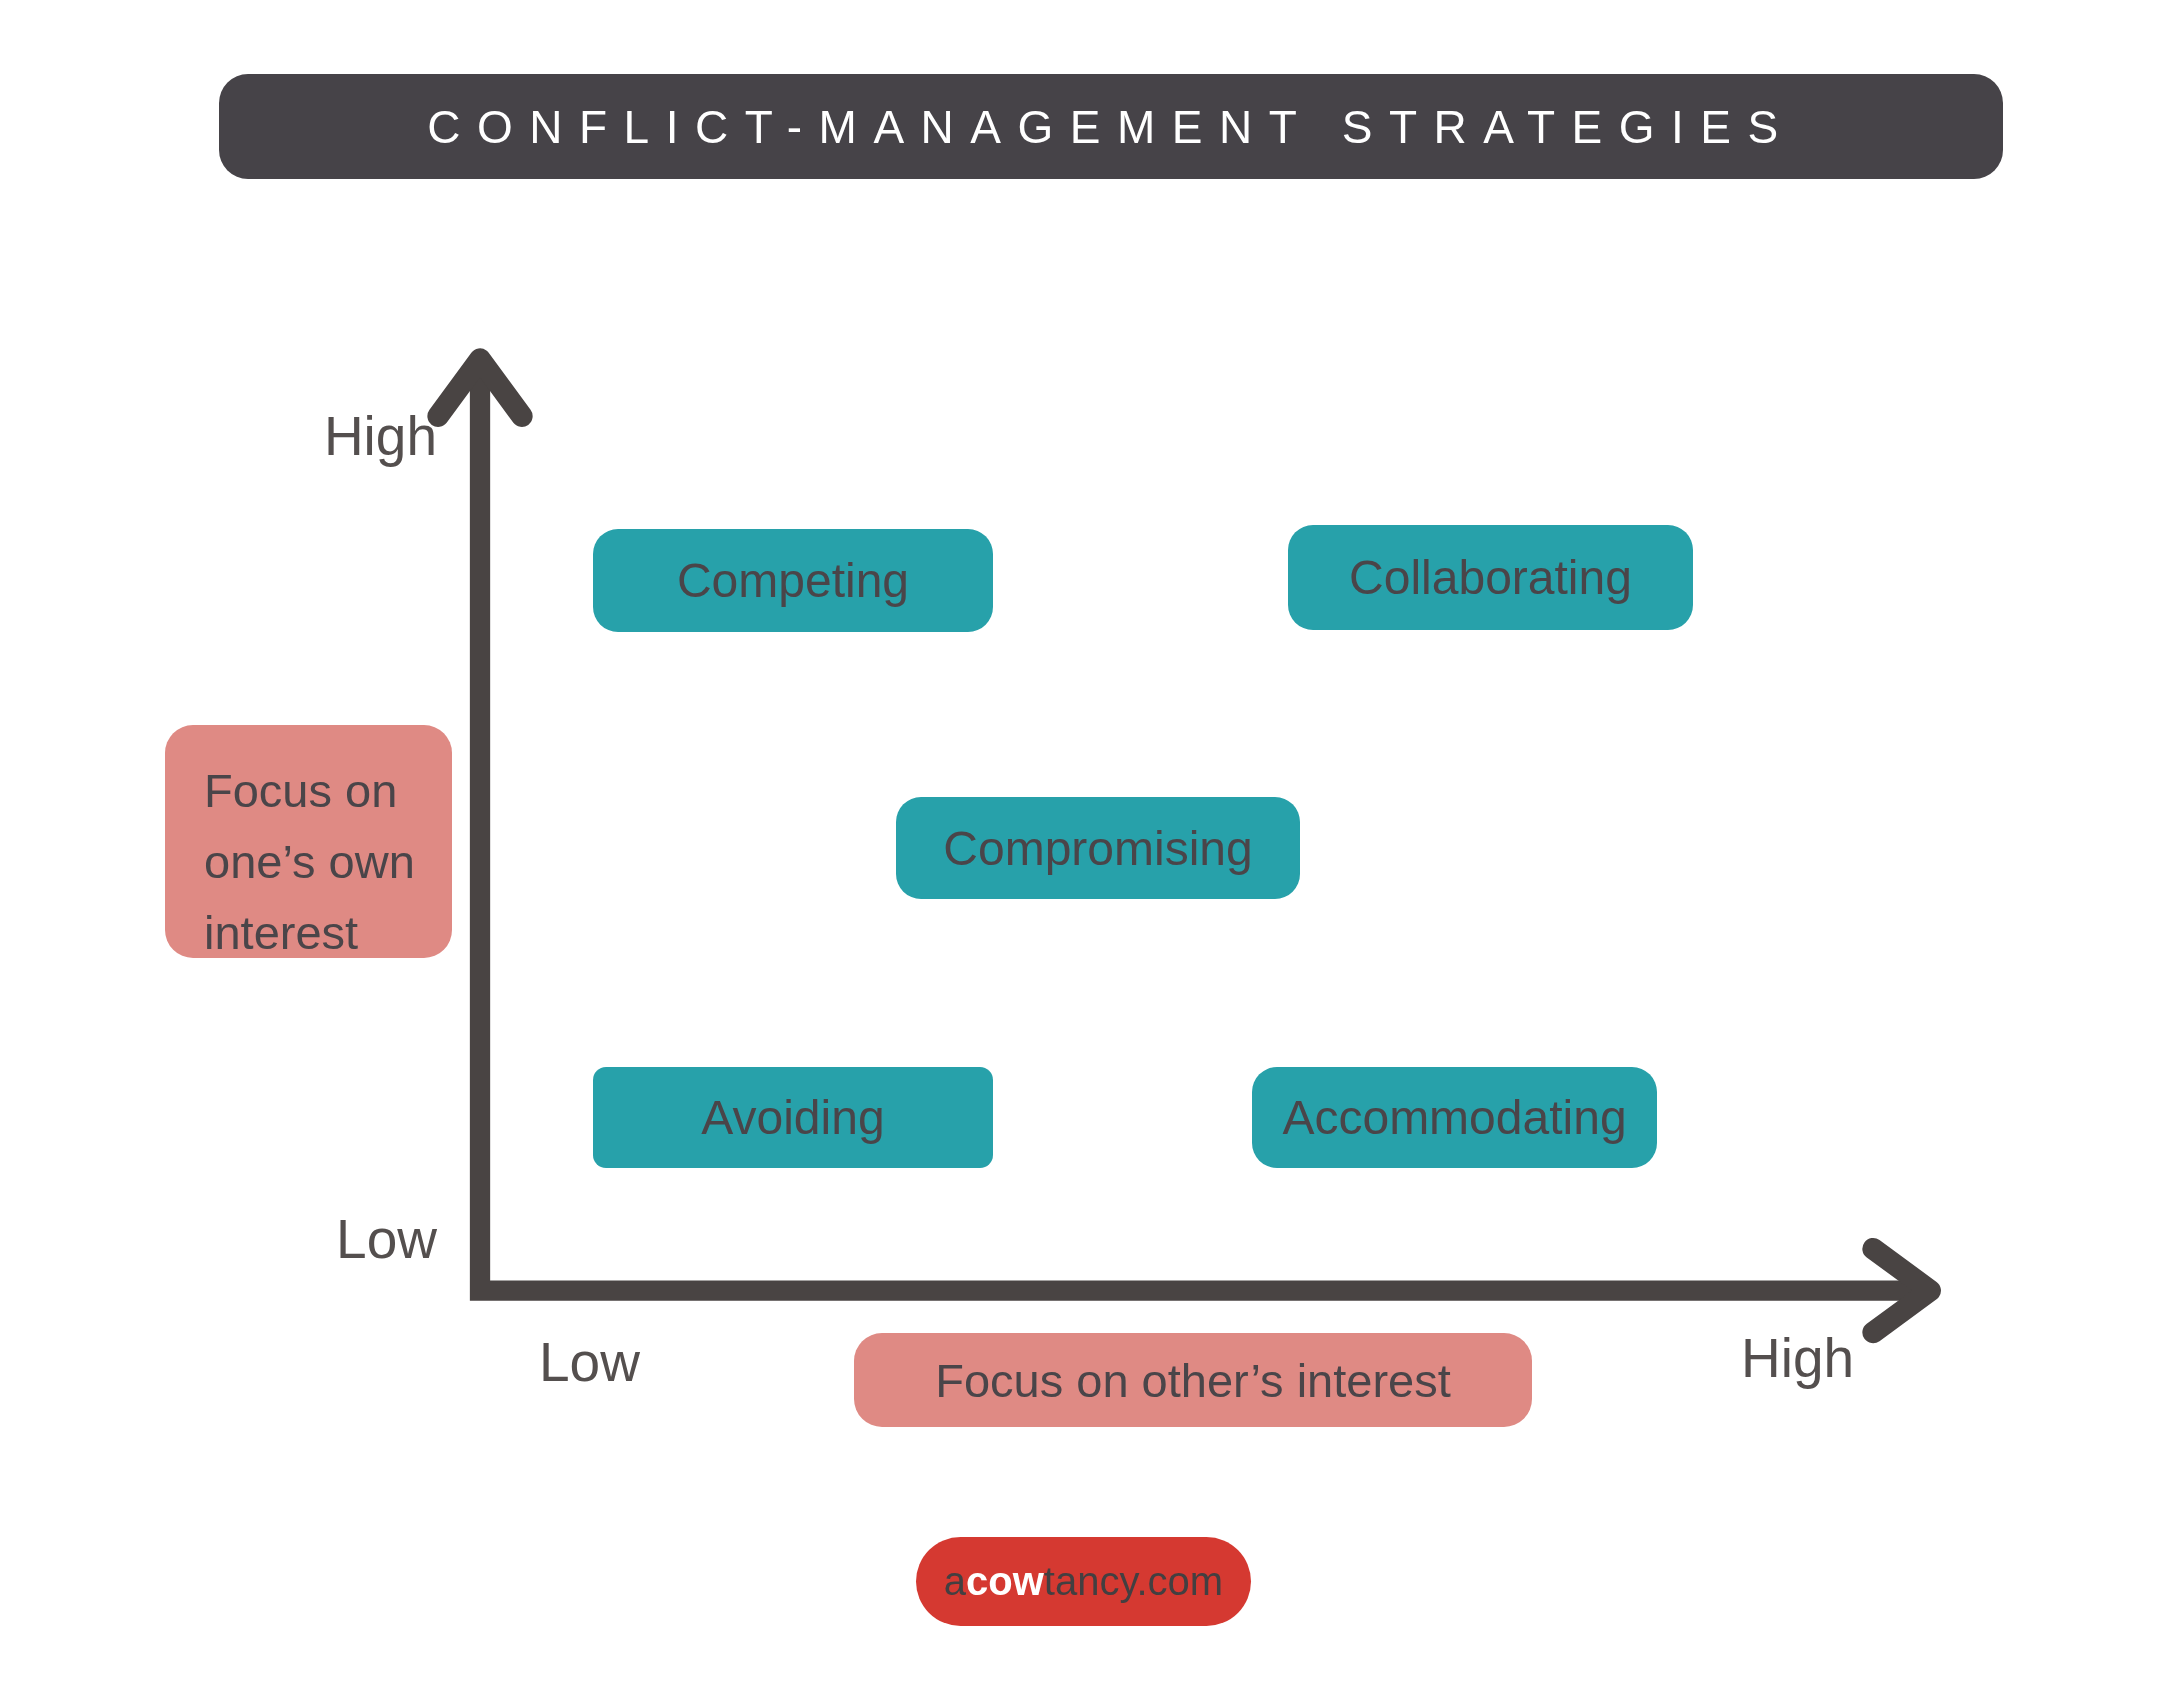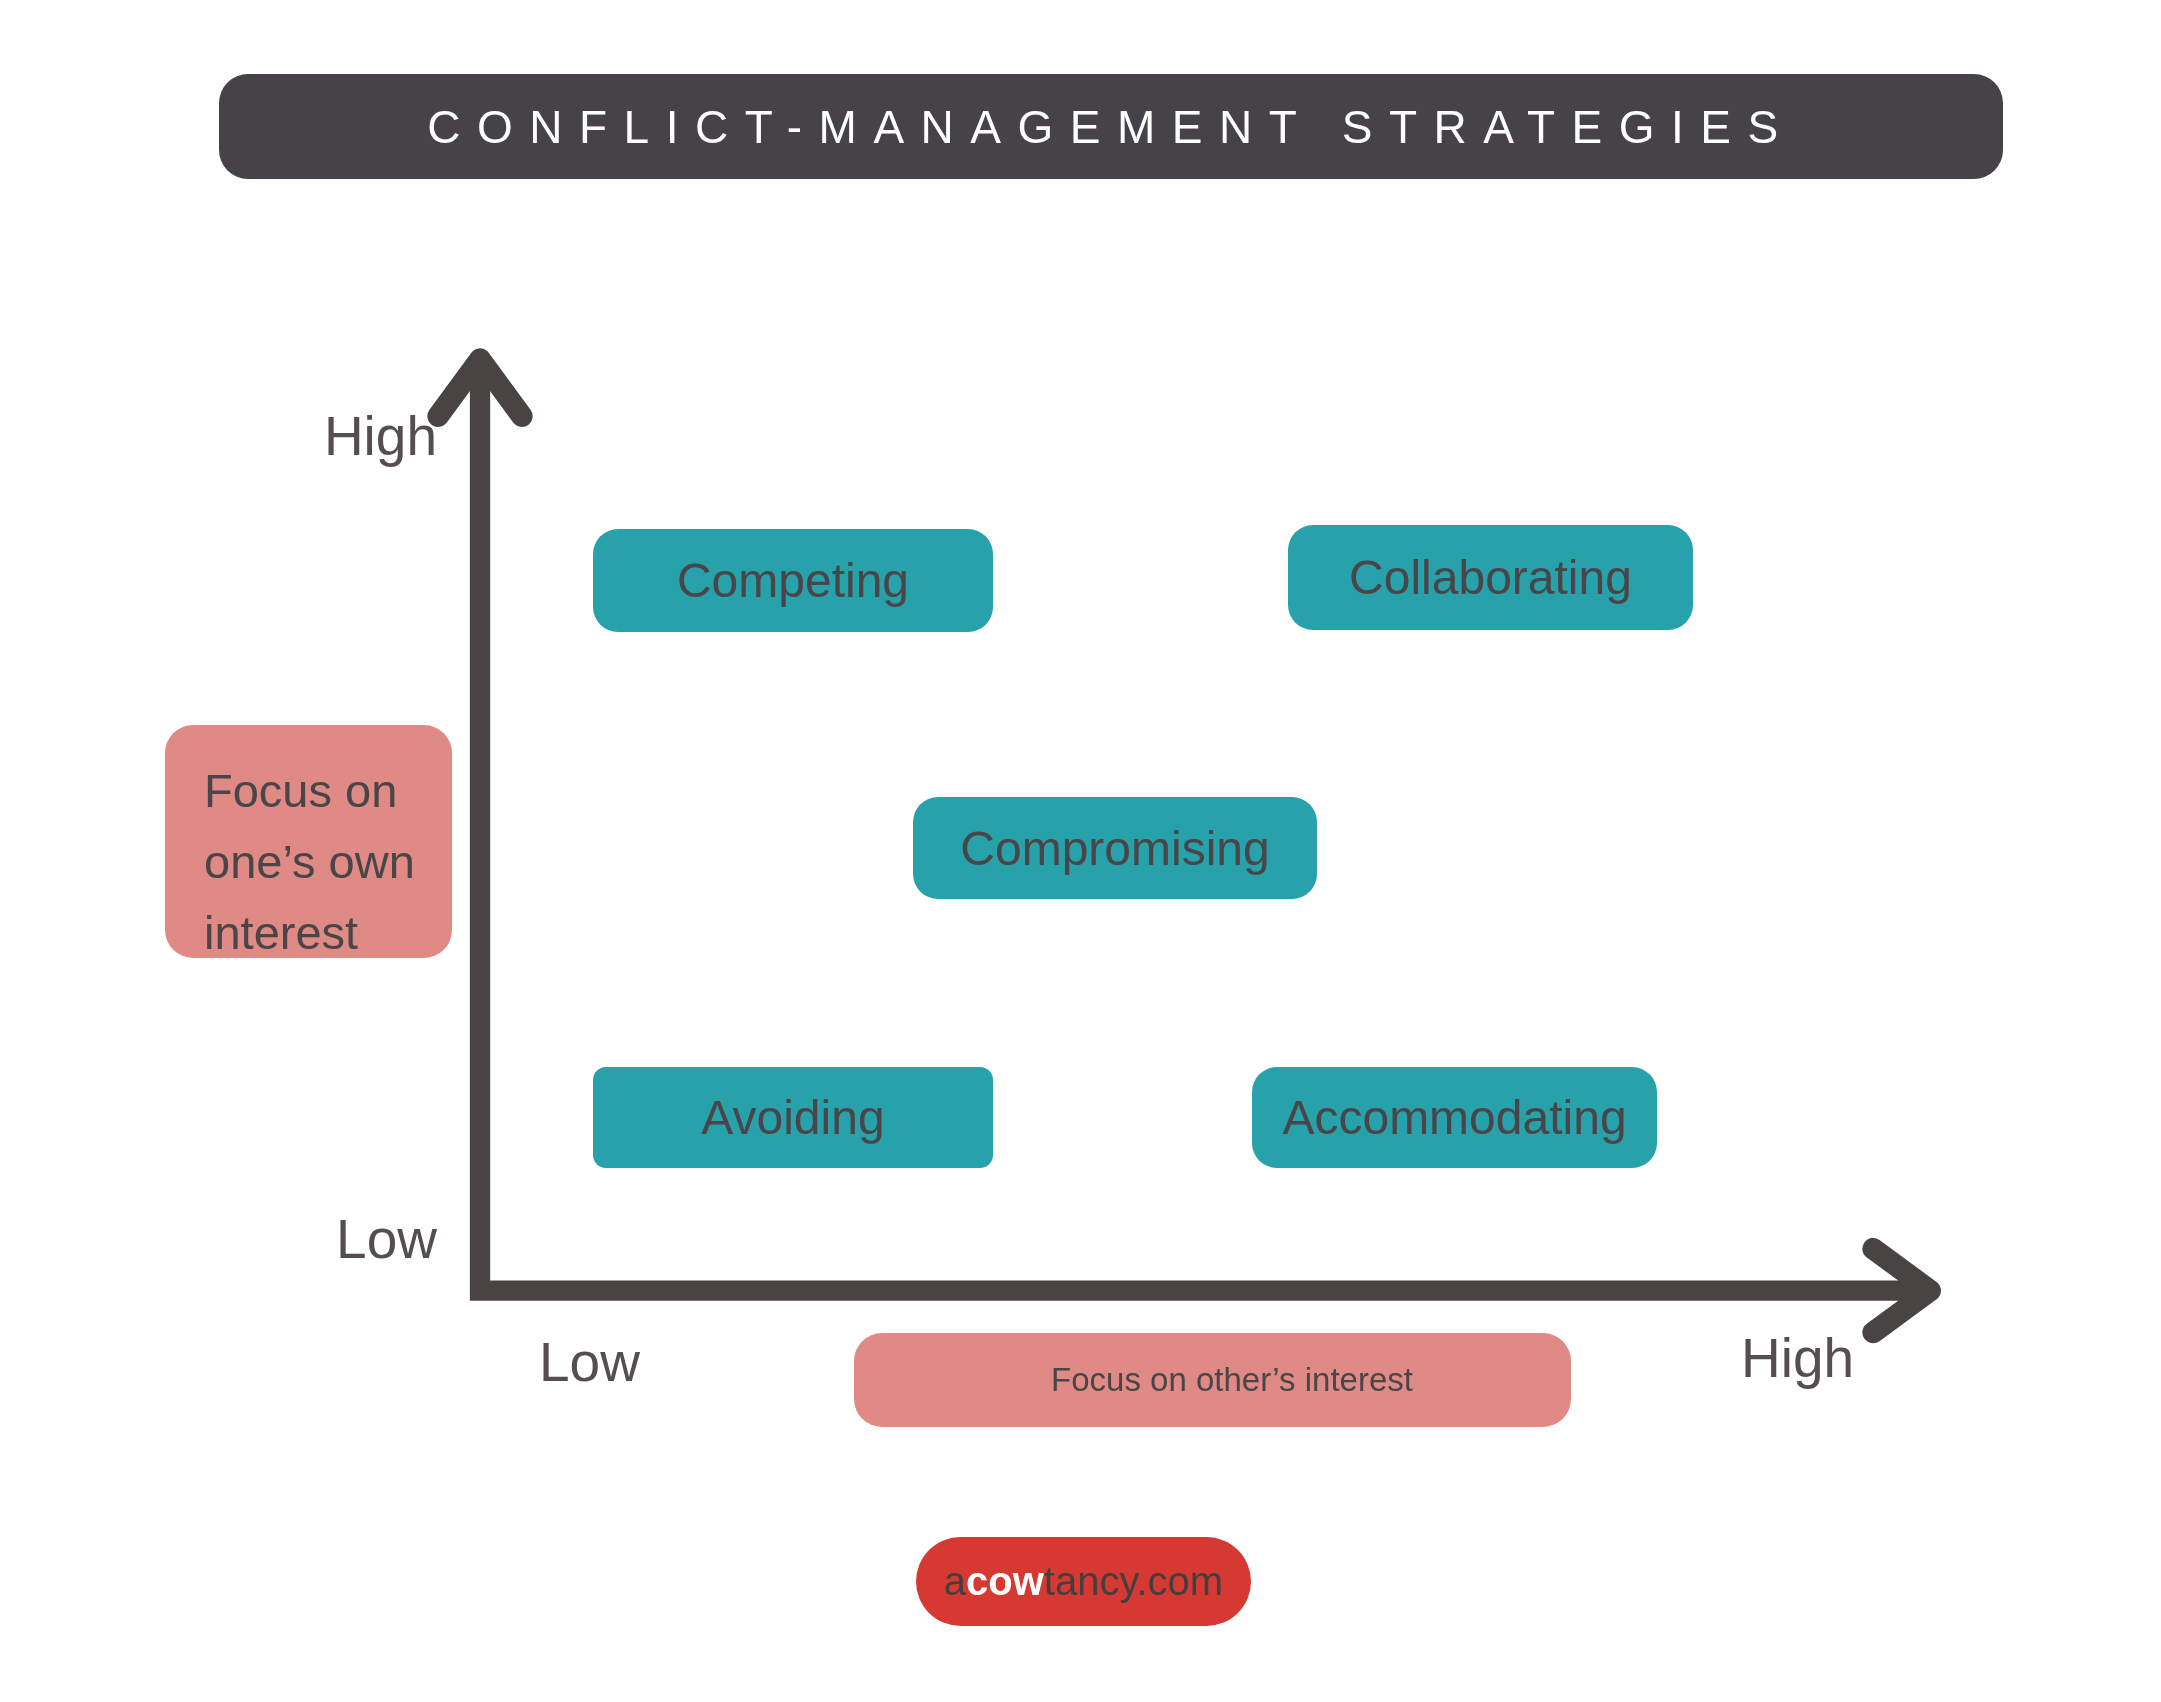--- a/index.html
+++ b/index.html
@@ -28,36 +28,36 @@
     line-height:63px; white-space:nowrap;
   }
   .tick.right-aligned{text-align:right; width:183px;}
   .pill{
     position:absolute; background:var(--teal); border-radius:25px;
     display:flex; align-items:center; justify-content:center;
     color:var(--dark-text); font-size:48px; font-weight:300; white-space:nowrap;
   }
   .pill-competing{left:593px; top:529px; width:400px; height:103px;}
   .pill-collaborating{left:1280px; top:525px; width:405px; height:105px;margin-left:8px;}
-  .pill-compromising{left:896px; top:797px; width:404px; height:102px;margin-left:17px;}
+  .pill-compromising{left:896px; top:797px; width:404px; height:102px;}
   .pill-avoiding{left:593px; top:1067px; width:400px; height:101px;border-radius:13px;}
   .pill-accommodating{left:1252px; top:1067px; width:405px; height:101px;}
   .axis-title{
     position:absolute; background:var(--pink); border-radius:28px;
     color:var(--dark-text); font-weight:300;
   }
   .axis-title-y{
     left:165px; top:725px; width:287px; height:233px;
     padding:30px 8px 0 39px; box-sizing:border-box;
     font-size:47px; line-height:71px;
   }
   .axis-title-x{
     left:854px; top:1333px; width:678px; height:94px;
     display:flex; align-items:center; justify-content:center;
-    font-size:33px; white-space:nowrap;padding-left:39px;
+    font-size:47px; white-space:nowrap;
   }
   .brand-badge{
     position:absolute; left:916px; top:1537px; width:335px; height:89px;
     background:var(--red); border-radius:46px;
     display:flex; align-items:center; justify-content:center;
     font-size:40px; white-space:nowrap;
   }
   .brand-badge .brand-dark{color:var(--brand-dark-text); font-weight:300;}
   .brand-badge .brand-bold{color:var(--brand-white-text); font-weight:700;}
 </style>

